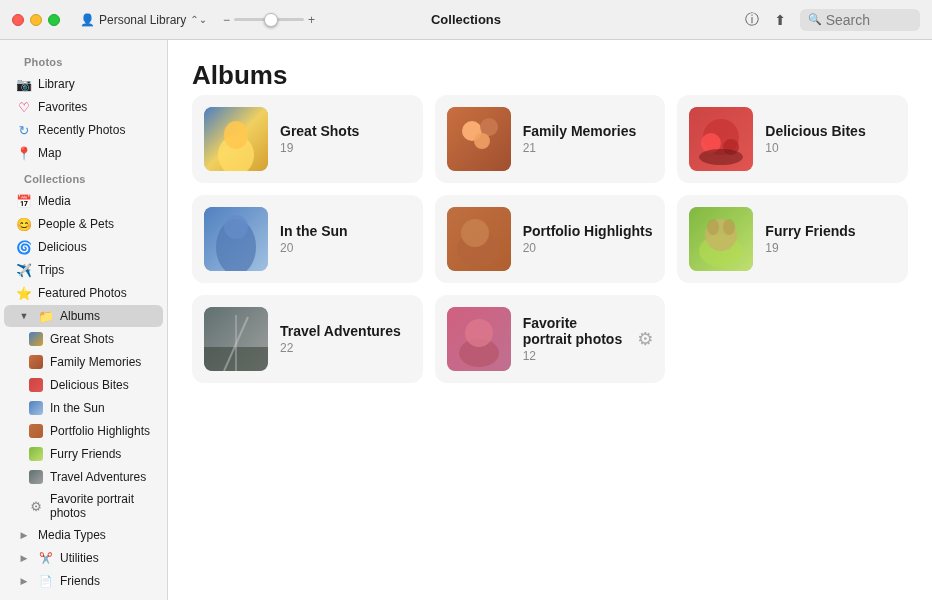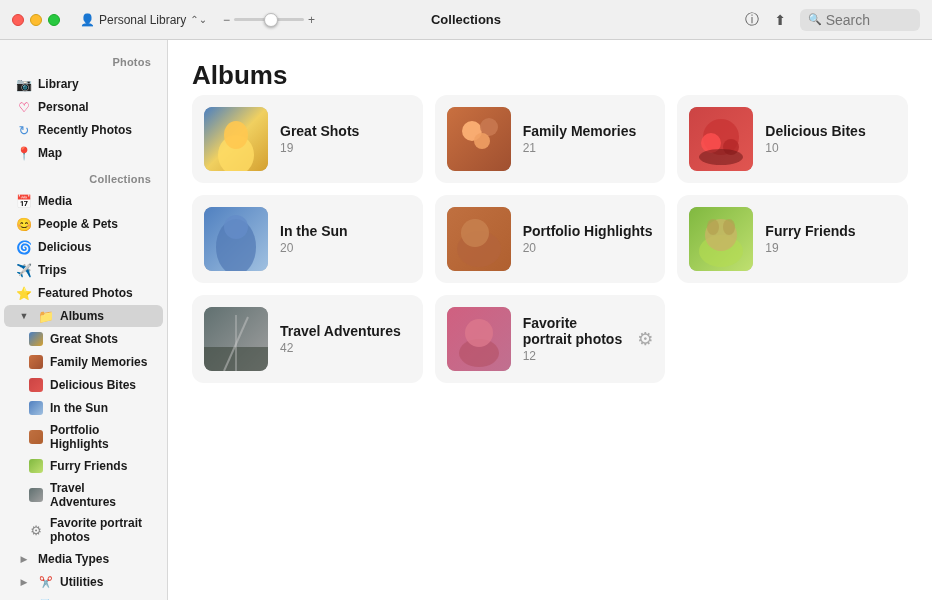--- a/index.html
+++ b/index.html
@@ -128,24 +128,23 @@
       border-right: 1px solid #d8d8d8;
       overflow-y: auto;
       flex-shrink: 0;
       padding: 8px 0;
       font-size: 12px;
     }
     .sidebar-section-label {
       font-size: 11px;
       font-weight: 600;
       color: #888;
-      padding: 8px 16px 4px;
+      padding: 8px 24px 4px;
       text-transform: none;
       letter-spacing: 0.02em;
-      text-align: right;
     }
     .sidebar-item {
       display: flex;
       align-items: center;
       gap: 6px;
       padding: 3px 12px;
       cursor: pointer;
       border-radius: 6px;
       margin: 1px 4px;
       color: #1a1a1a;
@@ -159,21 +158,21 @@
     }
     .sidebar-icon {
       width: 16px;
       height: 16px;
       display: flex;
       align-items: center;
       justify-content: center;
       font-size: 13px;
       flex-shrink: 0;
     }
-    .sidebar-item-label { flex: 1; font-size: 12px; font-weight: bold; }
+    .sidebar-item-label { flex: 1; font-size: 12px; }
 
     
     .content {
       flex: 1;
       background: white;
       overflow-y: auto;
       padding: 20px 24px;
     }
     .page-title {
       font-size: 26px;
@@ -298,21 +297,21 @@
   <div class="sidebar">
 
     <div class="sidebar-section-label">Photos</div>
 
     <div class="sidebar-item">
       <span class="sidebar-icon">📷</span>
       <span class="sidebar-item-label">Library</span>
     </div>
     <div class="sidebar-item">
       <span class="sidebar-icon" style="color:#e05;">♡</span>
-      <span class="sidebar-item-label">Personal</span>
+      <span class="sidebar-item-label">Favorites</span>
     </div>
     <div class="sidebar-item">
       <span class="sidebar-icon" style="color:#4a90d9;">↻</span>
       <span class="sidebar-item-label">Recently Photos</span>
     </div>
     <div class="sidebar-item">
       <span class="sidebar-icon" style="color:#4a90d9;">📍</span>
       <span class="sidebar-item-label">Map</span>
     </div>
 
@@ -396,21 +395,21 @@
       <span class="sidebar-item-label">Media Types</span>
     </div>
     <div class="sidebar-item">
       <span class="sidebar-icon" style="font-size:9px; color:#888;">▶</span>
       <span class="sidebar-icon" style="font-size:11px;">✂️</span>
       <span class="sidebar-item-label">Utilities</span>
     </div>
     <div class="sidebar-item">
       <span class="sidebar-icon" style="font-size:9px; color:#888;">▶</span>
       <span class="sidebar-icon" style="color:#4a90d9; font-size:11px;">📄</span>
-      <span class="sidebar-item-label">Recently</span>
+      <span class="sidebar-item-label">Friends</span>
     </div>
 
     <div class="sidebar-section-label">Sharing</div>
 
   </div>
 
   <div class="content">
     <h1 class="page-title">Albums</h1>
 
     <div class="albums-grid">
@@ -565,21 +564,21 @@
               </defs>
               <rect width="64" height="64" fill="url(#ta)"></rect>
               <rect x="0" y="40" width="64" height="24" fill="rgba(60,70,60,0.6)"></rect>
               <line x1="20" y1="64" x2="44" y2="10" stroke="rgba(200,200,200,0.5)" stroke-width="2"></line>
               <line x1="32" y1="64" x2="32" y2="8" stroke="rgba(200,200,200,0.4)" stroke-width="2"></line>
             </svg>
           </div>
         </div>
         <div class="album-info">
           <div class="album-name">Travel Adventures</div>
-          <div class="album-count">42</div>
+          <div class="album-count">22</div>
         </div>
       </div>
 
       <div class="album-card">
         <div class="album-thumb">
           <div class="thumb-inner thumb-portrait">
             <svg width="64" height="64" viewBox="0 0 64 64">
               <defs>
                 <linearGradient id="fp" x1="0" y1="0" x2="1" y2="1">
                   <stop offset="0%" stop-color="#d06080"></stop>

